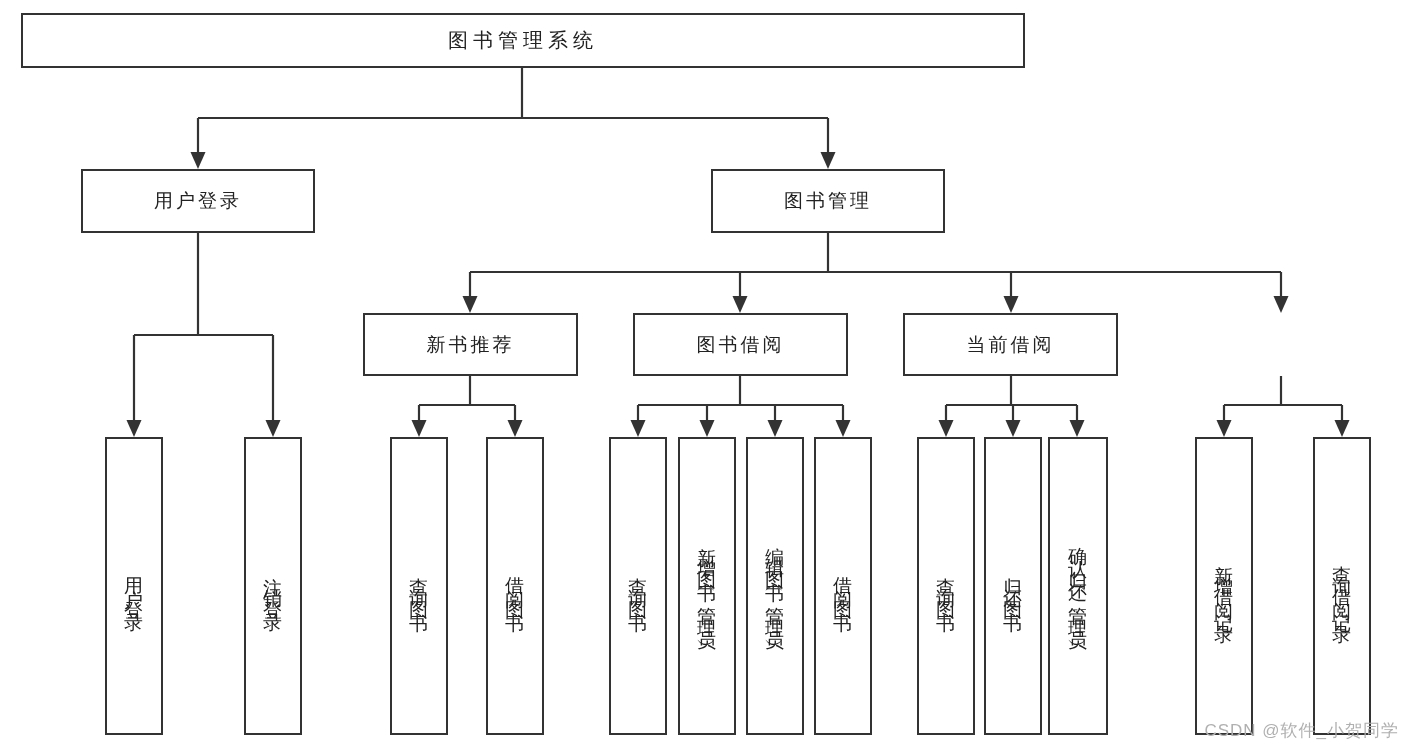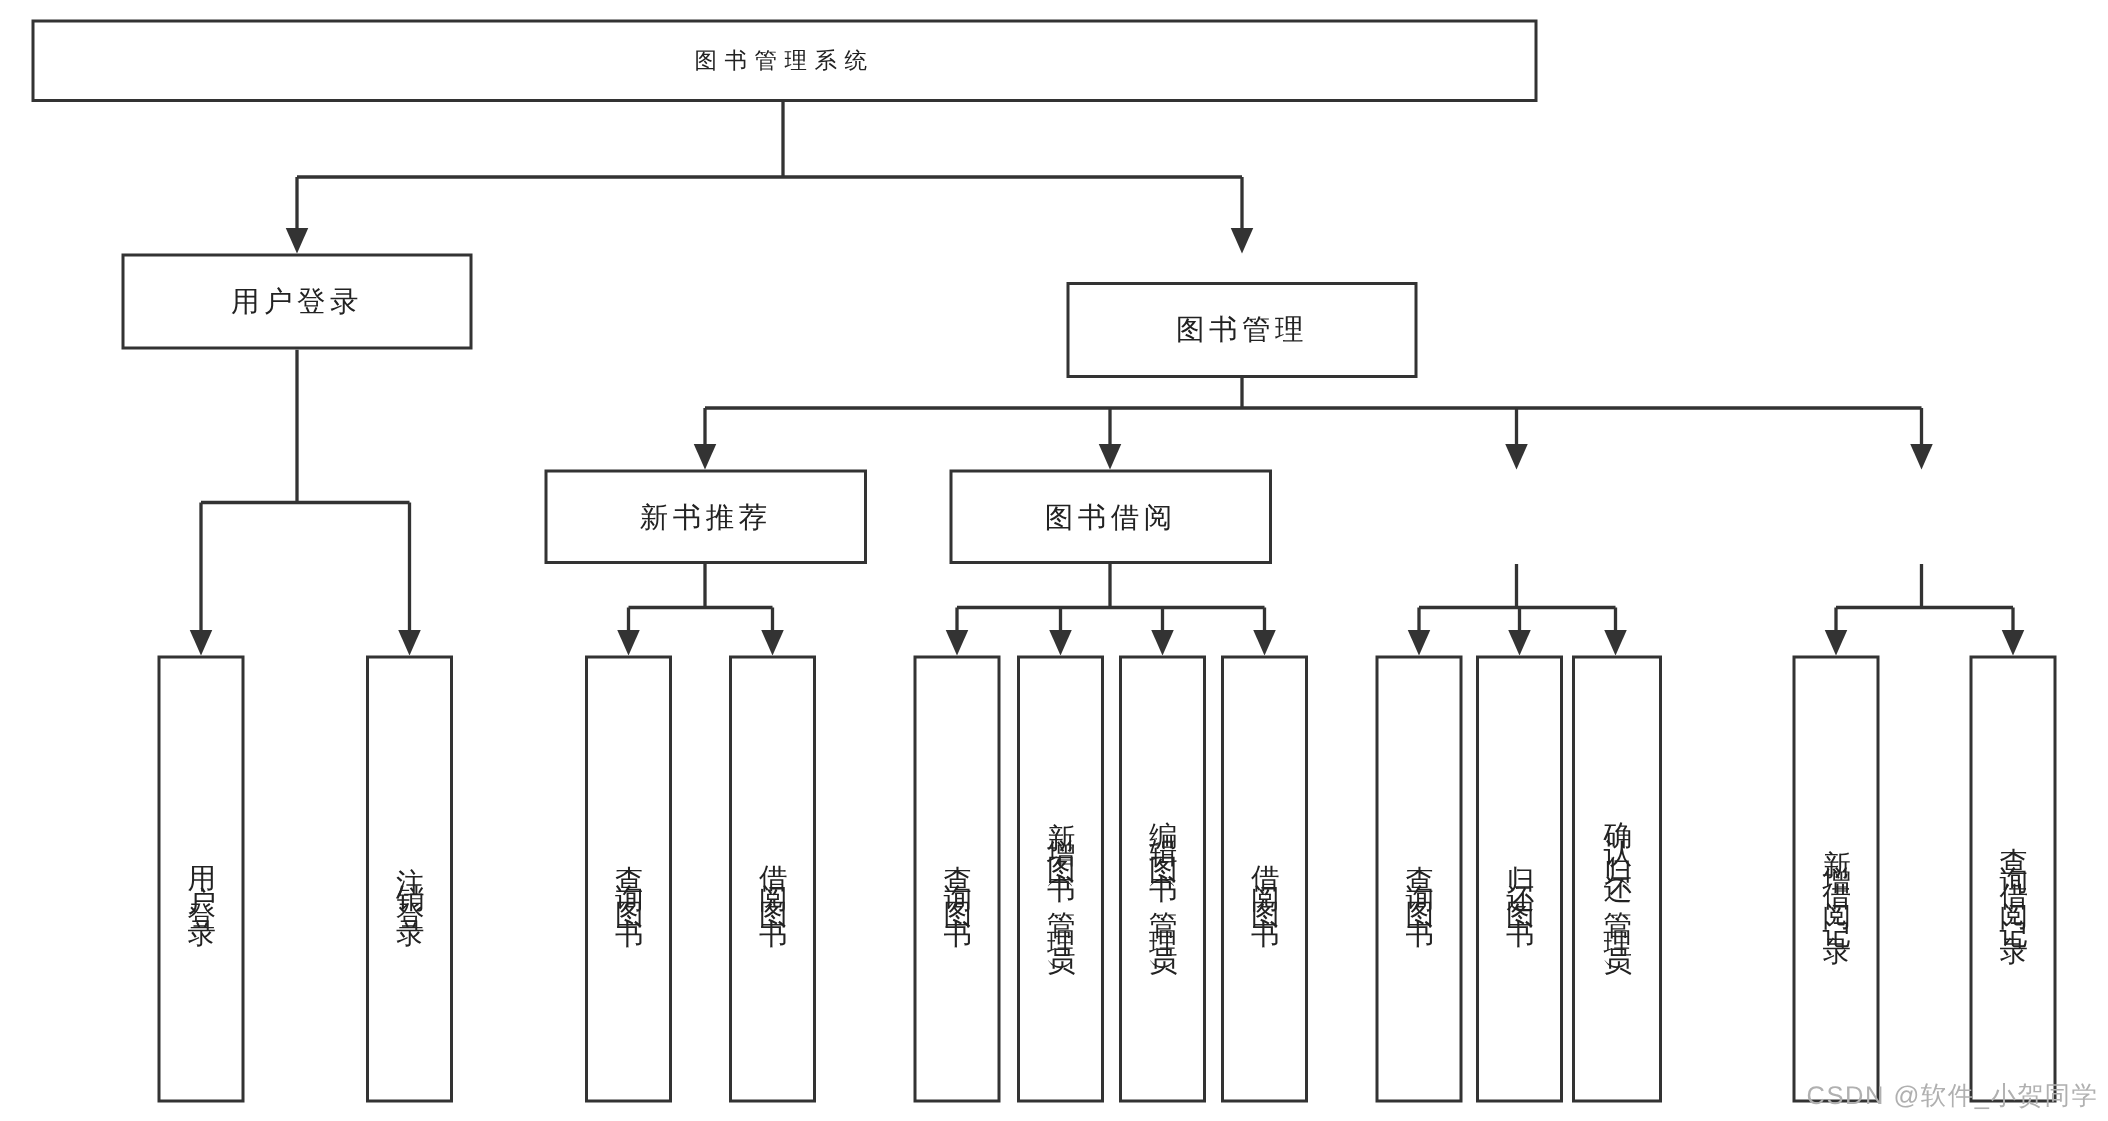--- a/index.html
+++ b/index.html
@@ -19,21 +19,21 @@
     position: absolute;
     box-sizing: border-box;
     border: 2.5px solid #333333;
     background: #ffffff;
     display: flex;
     align-items: center;
     justify-content: center;
     color: #222222;
   }
   .h-label { font-size: 19px; letter-spacing: 3px; white-space: nowrap; }
-  .root-label { font-size: 15px; letter-spacing: 5px; white-space: nowrap; }
+  .root-label { font-size: 20px; letter-spacing: 5px; white-space: nowrap; }
   .v-label {
     writing-mode: vertical-rl;
     text-orientation: mixed;
     font-size: 19px;
     letter-spacing: 12px;
     line-height: 1;
     white-space: nowrap;
   }
   .watermark {
     position: absolute;
@@ -87,29 +87,32 @@
     <polygon points="1334.5,420 1349.5,420 1342,437"></polygon>
   </svg>
 
   <div class="node" style="left:21px; top:13px; width:1004px; height:55px;">
     <span class="root-label">图书管理系统</span>
   </div>
 
   <div class="node" style="left:81px; top:169px; width:234px; height:64px;">
     <span class="h-label">用户登录</span>
   </div>
-  <div class="node" style="left:711px; top:169px; width:234px; height:64px;margin-top:19px;">
+  <div class="node" style="left:711px; top:169px; width:234px; height:64px;">
     <span class="h-label">图书管理</span>
   </div>
 
   <div class="node" style="left:633px; top:313px; width:215px; height:63px;">
     <span class="h-label">图书借阅</span>
   </div>
   <div class="node" style="left:363px; top:313px; width:215px; height:63px;">
     <span class="h-label">新书推荐</span>
+  </div>
+  <div class="node" style="left:903px; top:313px; width:215px; height:63px;">
+    <span class="h-label">当前借阅</span>
   </div>
 
   <div class="node" style="left:105px; top:437px; width:58px; height:298px;">
     <span class="v-label">用户登录</span>
   </div>
   <div class="node" style="left:244px; top:437px; width:58px; height:298px;">
     <span class="v-label">注销登录</span>
   </div>
 
   <div class="node" style="left:390px; top:437px; width:58px; height:298px;">

